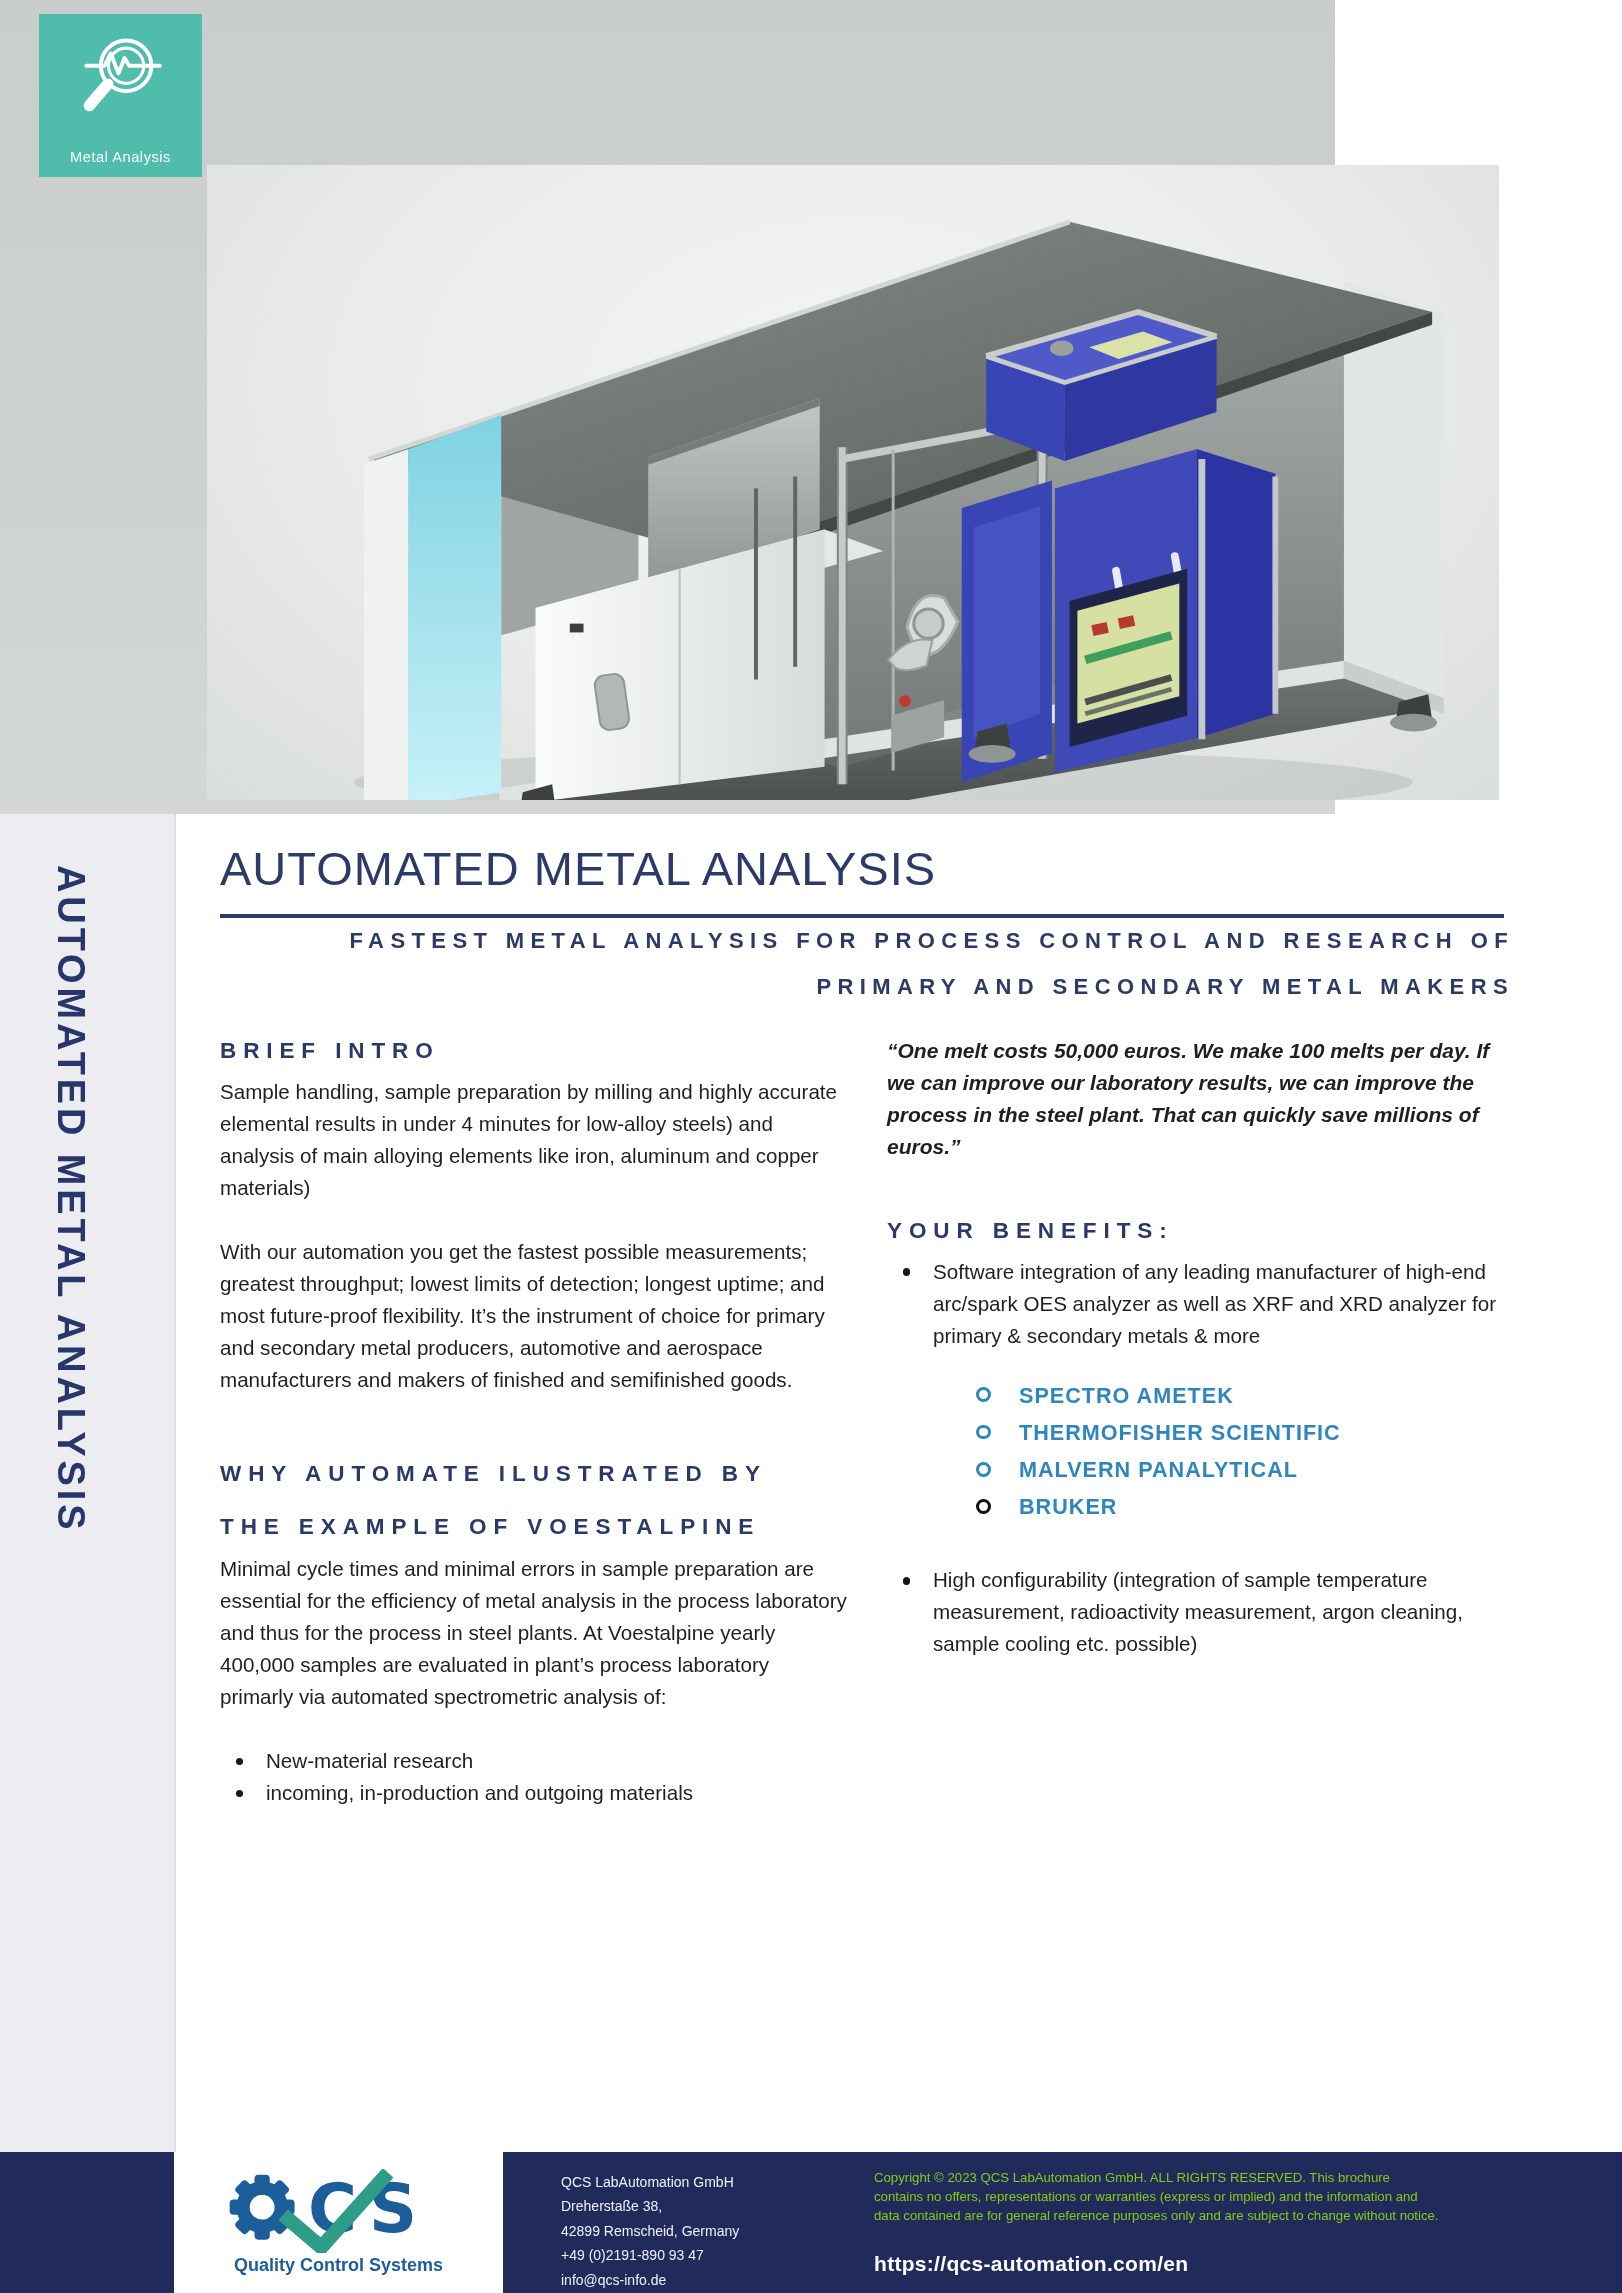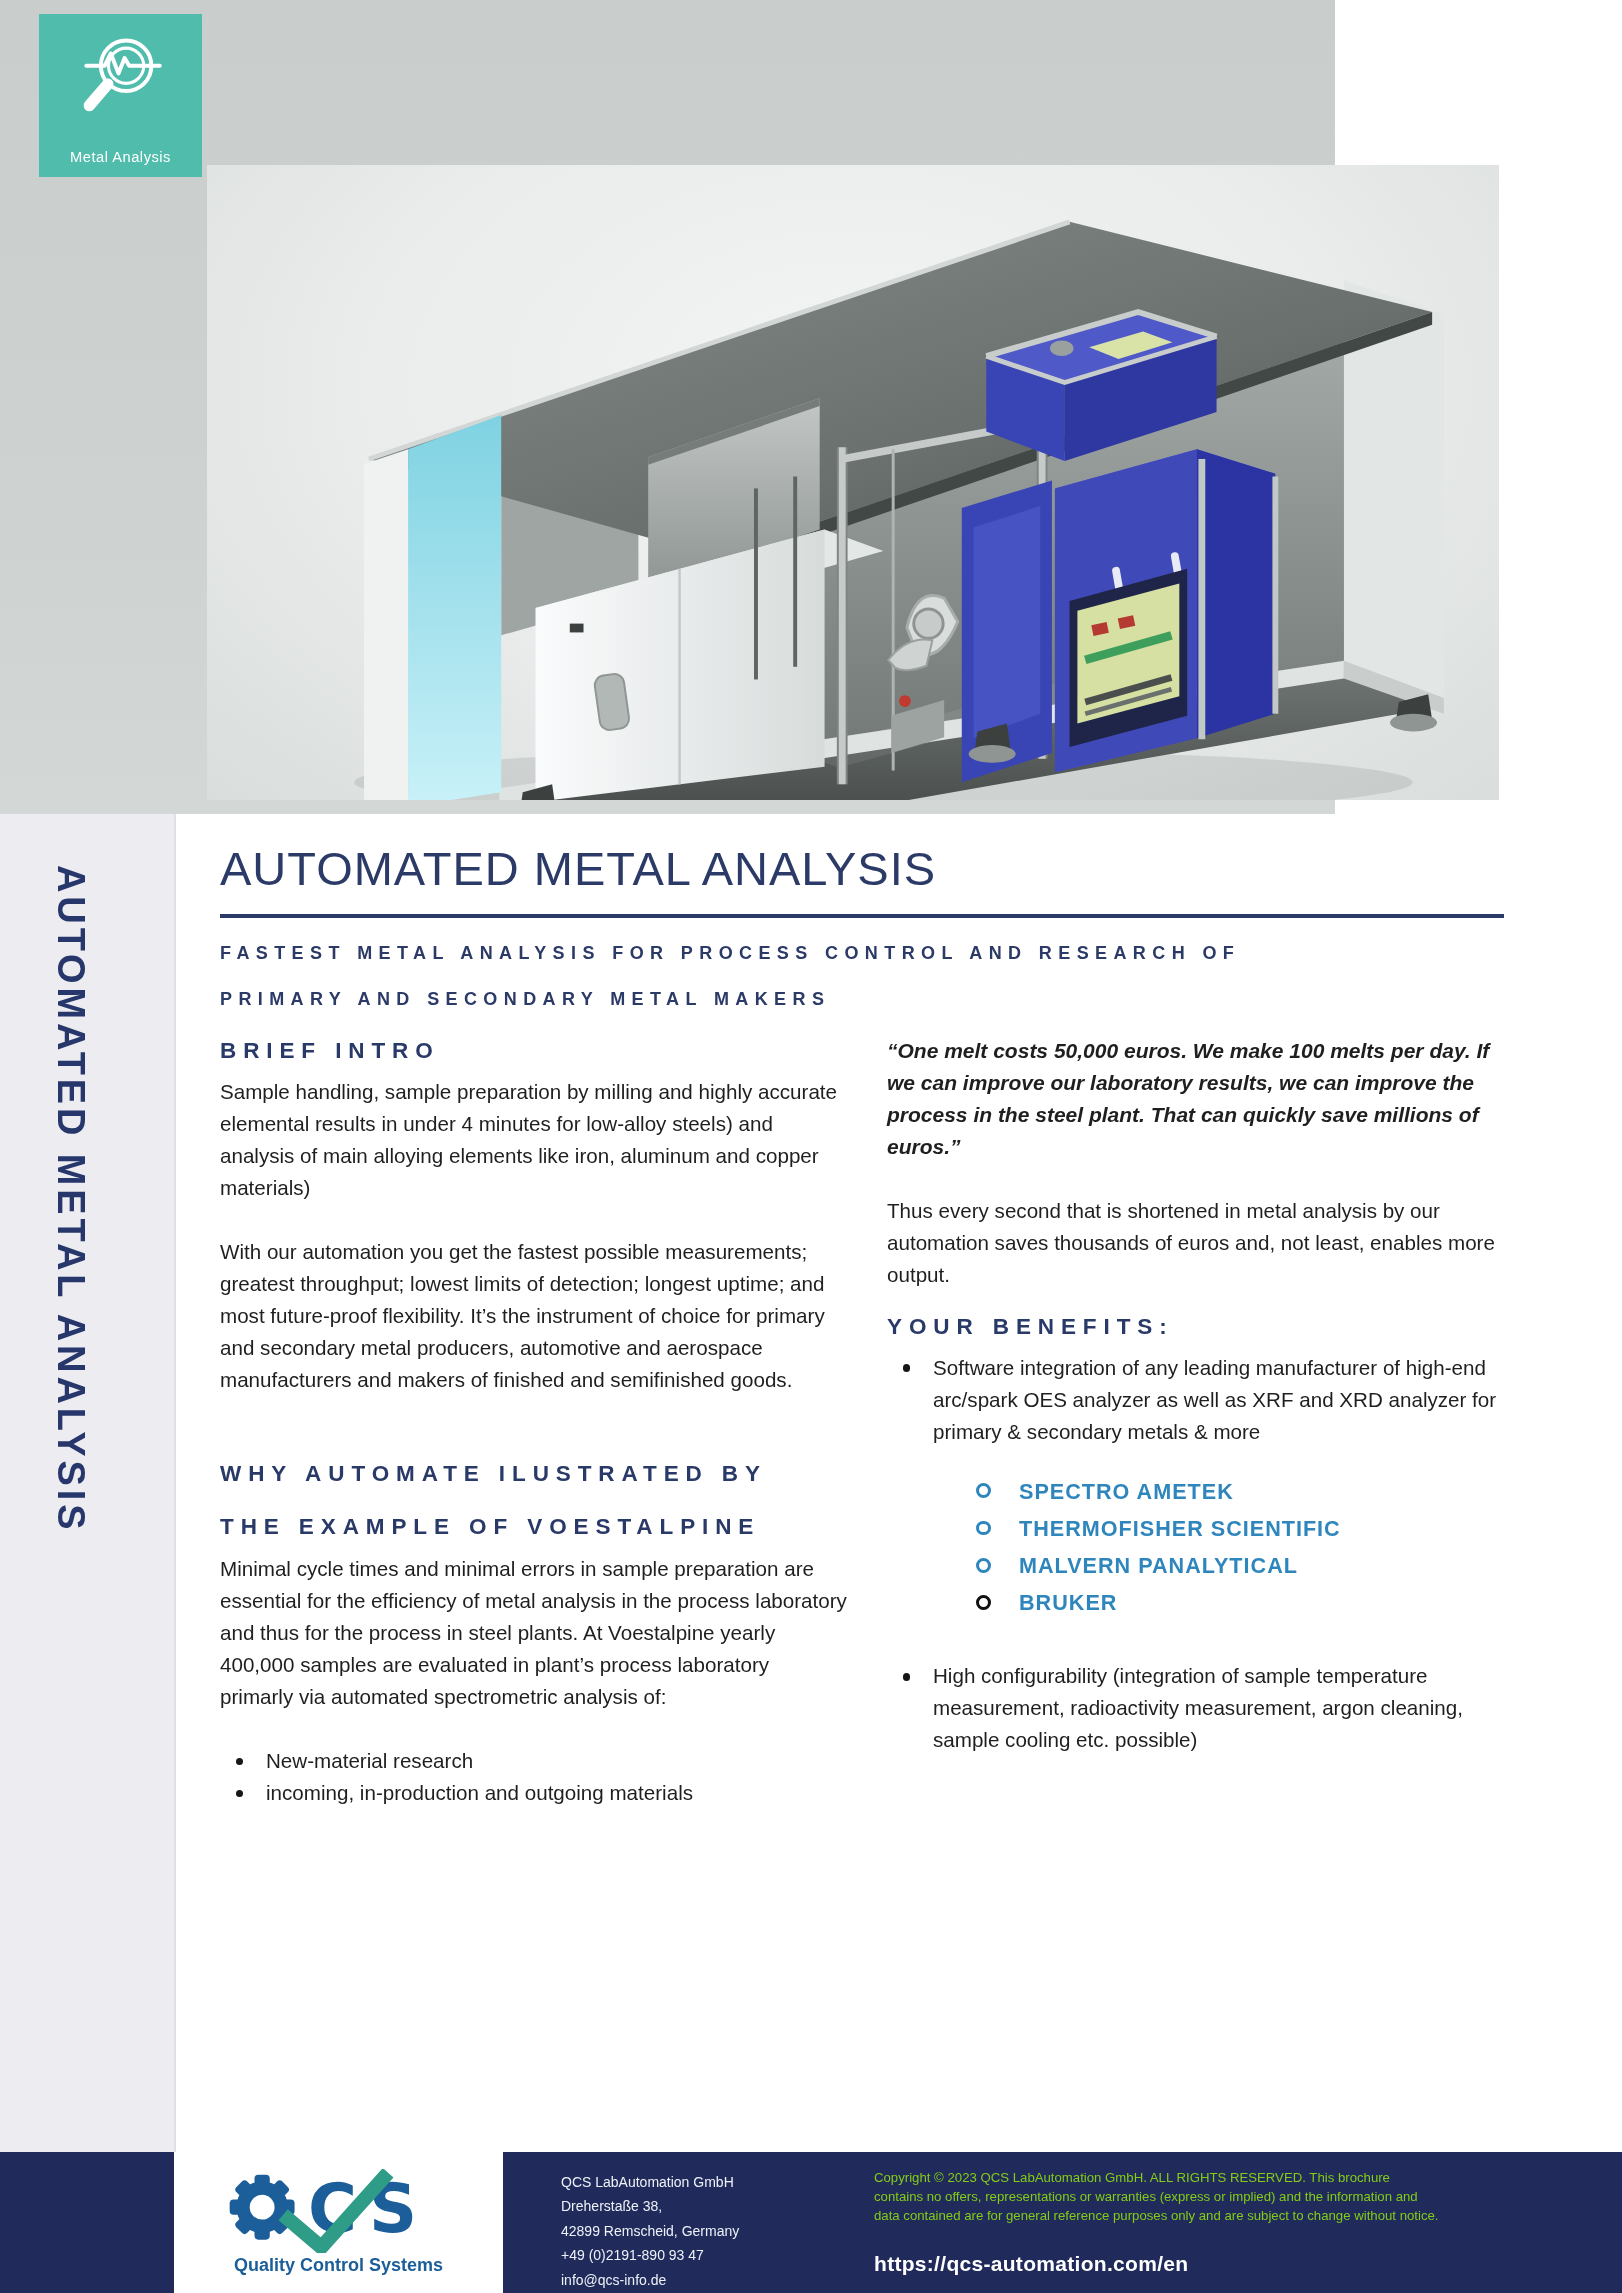--- a/index.html
+++ b/index.html
@@ -21,22 +21,22 @@
               border-right:2px solid #dfdfe6;}
   .vertical-title{position:absolute;left:49px;top:51px;
                   writing-mode:vertical-rl;text-orientation:mixed;
                   font-size:38px;font-weight:700;letter-spacing:3.9px;color:#27376b;white-space:nowrap;}
 
   
   .content{position:absolute;left:176px;top:814px;width:1446px;height:1339px;background:#ffffff;}
   .doc-title{position:absolute;left:44px;top:27.4px;font-size:47px;font-weight:500;
              letter-spacing:1px;color:#2b3a67;}
   .title-rule{position:absolute;left:44px;top:100px;width:1284px;height:3.9px;background:#2b3a67;}
-  .subtitle{position:absolute;left:44px;top:116px;width:1294px;font-size:18px;font-weight:700;
-            letter-spacing:6.4px;line-height:46px;color:#2b3a67;}
+  .subtitle{position:absolute;left:44px;top:104px;width:1294px;font-size:22px;font-weight:700;
+            letter-spacing:6.4px;line-height:46px;color:#2b3a67;text-align:right;}
   .col{position:absolute;top:211px;width:627px;color:#1f1f1f;font-size:20.6px;line-height:32px;}
   .col-left{left:44px;}
   .col-right{left:711px;}
   .sec-head{color:#2a3a68;font-weight:700;font-size:22.5px;letter-spacing:6.9px;line-height:51px;margin:0;}
   .col p{margin:0 0 0 0;}
   .gap-s{height:9.8px;} .gap-m{height:32px;} .gap-l{height:51px;}
   .quote{font-style:italic;font-size:21px;font-weight:bold;}
   .blist{list-style:none;margin:0;padding:0;}
   .blist li{position:relative;padding-left:46px;margin:0;}
   .blist li::before{content:"";position:absolute;left:15.7px;top:12.7px;width:7.8px;height:7.8px;
@@ -218,21 +218,20 @@
       <ul class="blist">
         <li>New-material research</li>
         <li>incoming, in-production and outgoing materials</li>
       </ul>
     </div>
 
     <div class="col col-right">
       <div class="gap-s"></div>
       <p class="quote">“One melt costs 50,000 euros. We make 100 melts per day. If we can improve our laboratory results, we can improve the process in the steel plant. That can quickly save millions of euros.”</p>
       <div class="gap-m"></div>
-      <p>Thus every second that is shortened in metal analysis by our automation saves thousands of euros and, not least, enables more output.</p>
       <div class="gap-s"></div>
       <h3 class="sec-head">YOUR BENEFITS:</h3>
       <ul class="blist">
         <li>Software integration of any leading manufacturer of high-end arc/spark OES analyzer as well as XRF and XRD analyzer for primary &amp; secondary metals &amp; more</li>
       </ul>
       <div class="gap-m"></div>
       <ul class="mlist">
         <li>SPECTRO AMETEK</li>
         <li>THERMOFISHER SCIENTIFIC</li>
         <li>MALVERN PANALYTICAL</li>

